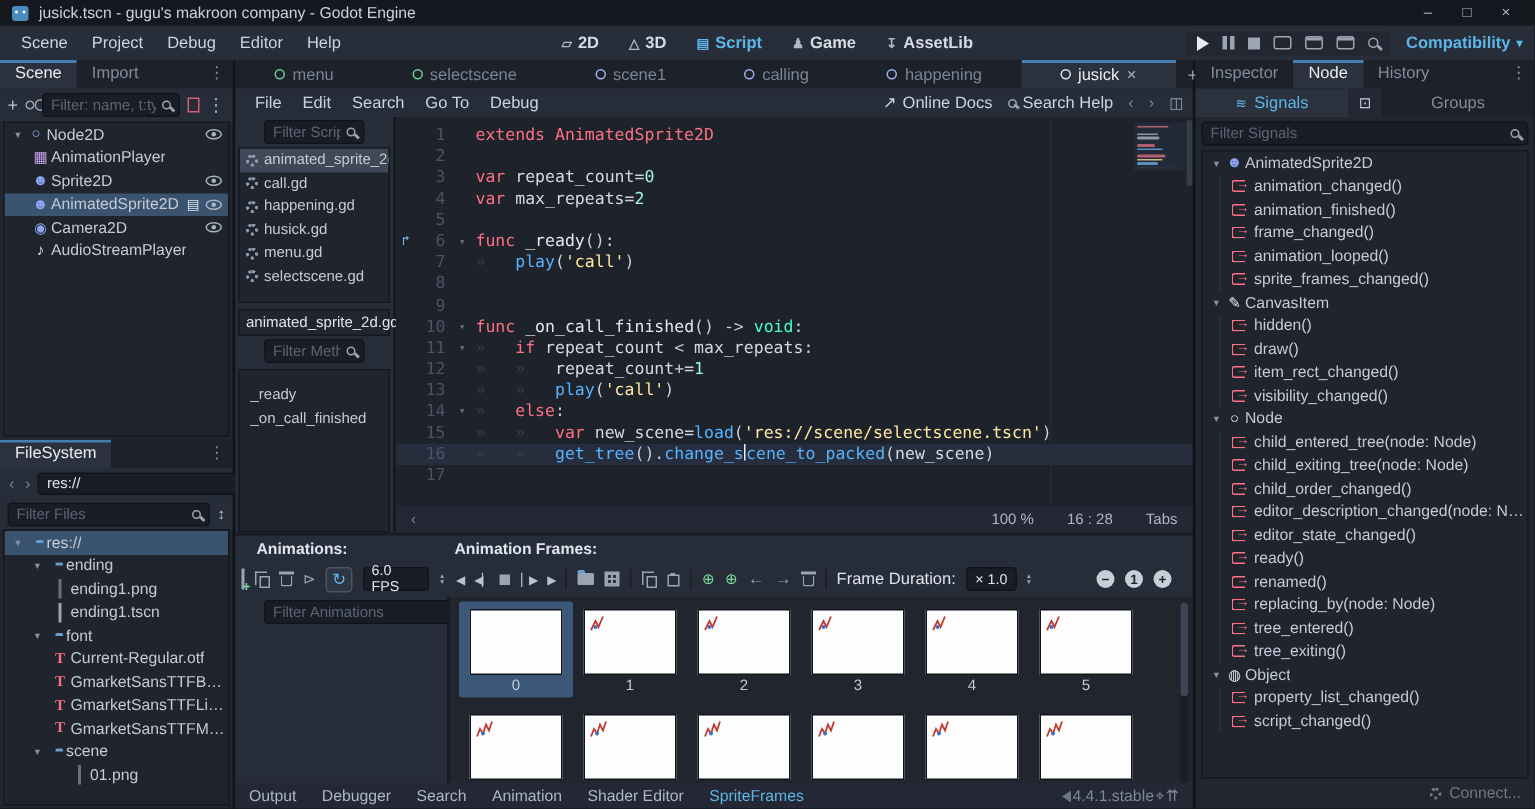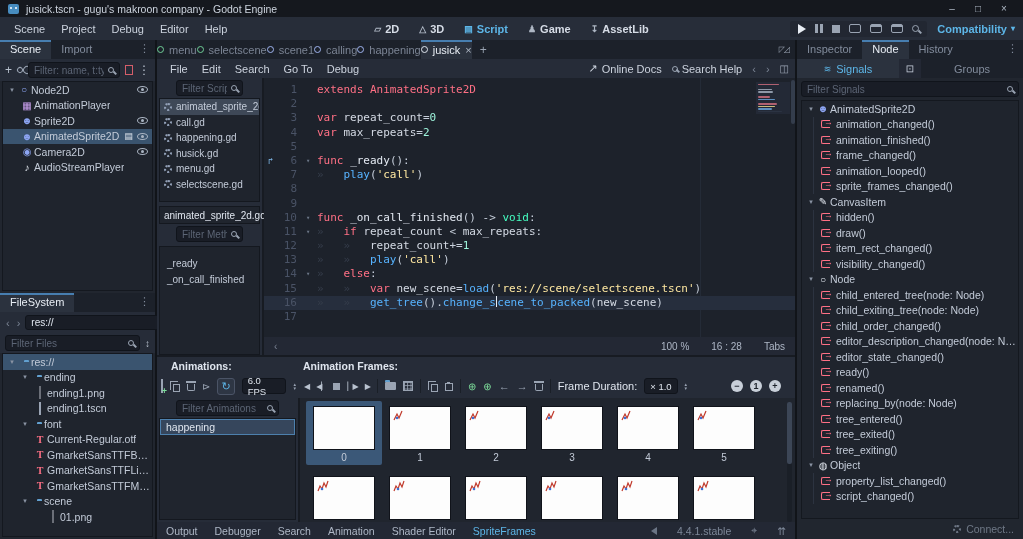--- a/index.html
+++ b/index.html
@@ -88,21 +88,21 @@
   .trail{margin-left:auto;display:flex;align-items:center;gap:4px;padding-right:4px;flex:none;}
   .badge-script{font-size:9px;color:#dfe5ee;}
 
   
   .fs-nav{height:21px;display:flex;align-items:center;gap:3px;padding:0 4px;background:#262c38;flex:none;}
   .fs-nav .nav-a{color:#7b8494;font-size:11px;padding:0 2px;}
   .path-field{flex:1;background:var(--field);border:1px solid #10141b;border-radius:3px;height:15px;color:#dfe5ee;font-size:10px;padding:1px 5px;}
 
   
   .scene-tabs{height:19px;background:#1c212a;display:flex;align-items:stretch;flex:none;}
-  .stab{display:flex;align-items:center;gap:5px;padding:0 0;color:#7b8494;}
+  .stab{display:flex;align-items:center;gap:5px;padding:0 26px;color:#7b8494;}
   .stab.active{background:#2b323e;color:#e8edf4;box-shadow:inset 0 2px 0 #477eb0;}
   .ring{width:7px;height:7px;border:1.5px solid var(--ring,#9fb4f0);border-radius:50%;flex:none;}
   .stab .x{color:#aeb7c4;font-size:11px;}
   .newtab{padding:0 8px;color:#9aa4b3;font-size:12px;display:flex;align-items:center;}
   .df-btn{margin-left:auto;color:#9aa4b3;font-size:8px;display:flex;align-items:center;padding:0 6px;letter-spacing:-1px;}
 
   .script-menu{height:19px;background:#262c38;display:flex;align-items:center;padding:0 6px;gap:2px;flex:none;}
   .sm-item{padding:1px 7px;color:#ccd3de;}
   .sm-right{margin-left:auto;display:flex;align-items:center;gap:10px;color:#ccd3de;}
   .sm-link{display:flex;align-items:center;gap:4px;}
@@ -154,38 +154,38 @@
   .anim-toolbars{display:flex;height:24px;align-items:center;flex:none;}
   .at-left{width:143px;display:flex;align-items:center;gap:7px;padding:0 4px;flex:none;}
   .at-right{flex:1;display:flex;align-items:center;gap:7px;padding:0 4px;min-width:0;}
   .sepv{width:1px;height:14px;background:#1a1f27;flex:none;}
   .loop-btn{display:flex;align-items:center;justify-content:center;width:18px;height:17px;border:1px solid #4b5466;background:#2e3644;border-radius:3px;color:var(--accent);font-size:11px;}
   .fps-field,.dur-field{background:var(--field);border:1px solid #10141b;border-radius:3px;height:16px;color:#dfe5ee;font-size:9.5px;display:flex;align-items:center;padding:0 5px;}
   .spinner{display:flex;flex-direction:column;line-height:4px;font-size:5px;color:#9aa4b3;}
   .pb-glyph{font-size:8px;color:#b9c2cf;letter-spacing:-1px;}
   .zoom-group{margin-left:auto;display:flex;gap:7px;padding-right:10px;}
   .anim-body{flex:1;display:flex;min-height:0;}
-  .anim-list-col{width:143px;border-right:2px solid #171b22;display:flex;flex-direction:column;flex:none;}
+  .anim-list-col{width:143px;border-right:2px solid #171b22;display:flex;flex:none;}
   .anim-list{flex:1;background:var(--well);border:1px solid var(--bd);margin:0 2px 2px;overflow:hidden;}
   .alist-row{height:16px;display:flex;align-items:center;padding:0 6px;font-size:10.5px;color:#dfe5ee;}
   .alist-row.selected{background:#36465c;box-shadow:inset 0 0 0 1px #4d80ad;}
   .frames-col{flex:1;position:relative;background:var(--well);overflow:hidden;padding:3px 14px 0 6px;}
   .frames-row{display:flex;margin-bottom:6px;}
   .fcell{display:flex;flex-direction:column;align-items:center;gap:2px;padding:5px 7px 1px;border-radius:2px;flex:none;}
   .fcell.selected{background:#3b5878;}
   .thumb{width:62px;height:44px;background:#fdfdfd;position:relative;border:1px solid #10131a;flex:none;}
   .thumb svg{position:absolute;left:2px;top:2px;}
   .fnum{font-size:10px;color:#c3cbd8;height:12px;}
   .fscroll{position:absolute;right:3px;top:4px;bottom:0;width:5px;background:#1a1f27;border-radius:2px;}
   .fscroll::before{content:"";position:absolute;top:0;left:0;right:0;height:62px;background:#3c4656;border-radius:2px;}
 
   
   .bottom-bar{height:17px;background:#232834;display:flex;align-items:center;padding:0 9px;gap:17px;font-size:10.5px;color:#aeb7c6;flex:none;}
   .bb-item.active{color:var(--accent);}
-  .bb-right{margin-left:auto;display:flex;align-items:center;gap:20px;color:#7d8798;}
+  .bb-right{margin-left:auto;display:flex;align-items:center;gap:1px;color:#7d8798;}
 
   
   .subtabs{height:19px;display:flex;align-items:stretch;background:#1c212a;flex:none;}
   .subtab{flex:1;display:flex;align-items:center;justify-content:center;gap:5px;color:#828c9c;}
   .subtab.active{background:#2b323e;color:var(--accent);}
   .subtab .st-ico{font-size:9px;}
   .mid-ico{width:22px;display:flex;align-items:center;justify-content:center;background:#232834;color:#c3cbd8;font-size:10px;}
   .sig-tree{flex:1;background:#1f242d;border:1px solid var(--bd);margin:0 4px;overflow:hidden;}
   .sig-items{margin-left:11px;border-left:1px solid #2c3340;}
   .tree-row.sig{padding-left:7px;}
@@ -1040,24 +1040,20 @@
                 <div class="tree-row sig">
                     <span class="i-signal"></span>
                     <span class="lbl">replacing_by(node: Node)</span>
                   </div>
                 <div class="tree-row sig">
                     <span class="i-signal"></span>
                     <span class="lbl">tree_entered()</span>
                   </div>
                 <div class="tree-row sig">
                     <span class="i-signal"></span>
-                    <span class="lbl">tree_exited()</span>
-                  </div>
-                <div class="tree-row sig">
-                    <span class="i-signal"></span>
                     <span class="lbl">tree_exiting()</span>
                   </div>
               </div>
             </div>
             <div class="sig-block" style="--c: #e3e8f0;">
               <div class="tree-row cat">
                 <span class="arrow">▾</span>
                 <span class="node-icon">◍</span>
                 <span class="lbl">Object</span>
               </div>

